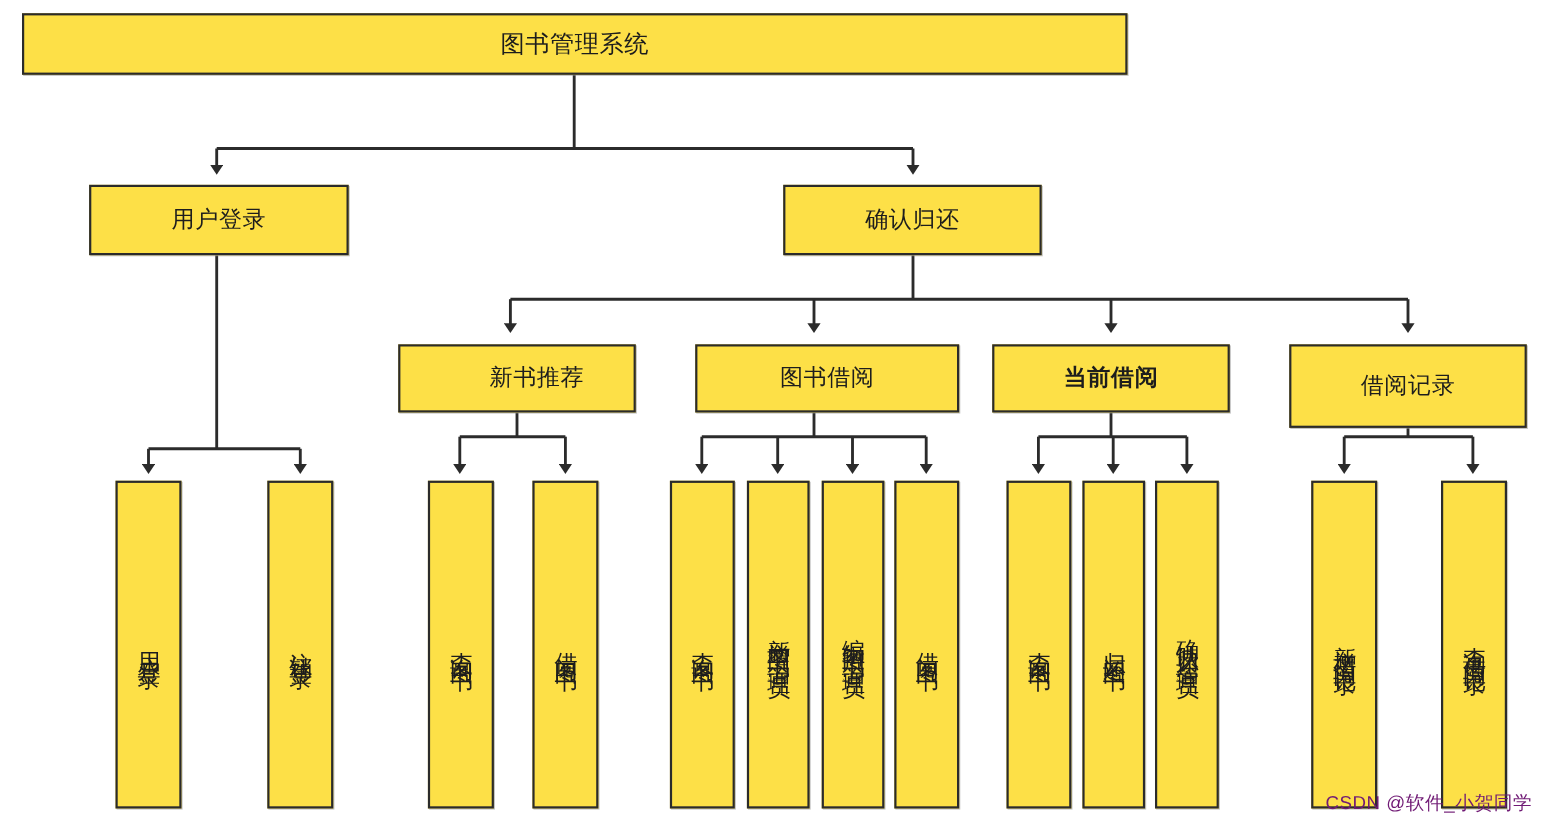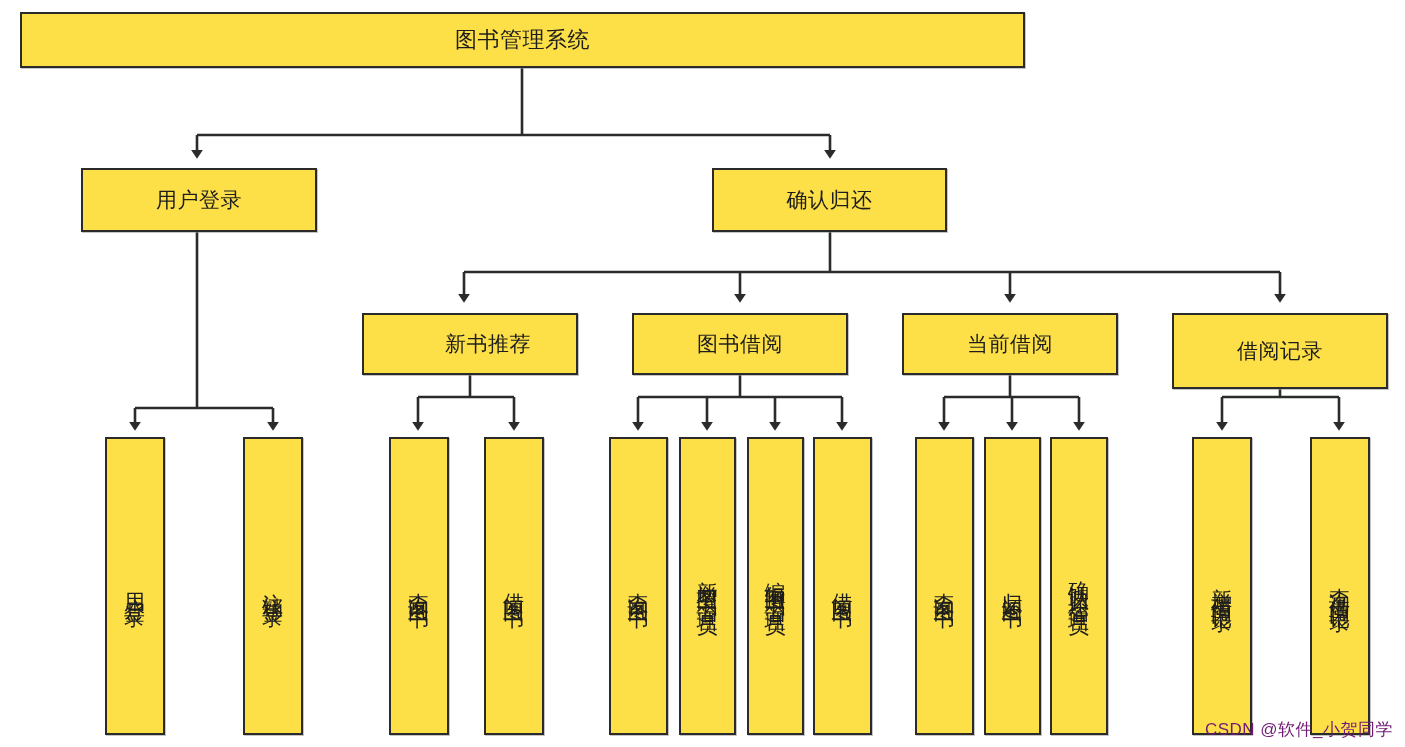--- a/index.html
+++ b/index.html
@@ -151,24 +151,24 @@
   <div class="node horizontal" style="left:81px; top:168px; width:236px; height:64px;">
     <span class="node-label">用户登录</span>
   </div>
   <div class="node horizontal" style="left:712px; top:168px; width:235px; height:64px;">
     <span class="node-label">确认归还</span>
   </div>
 
   <div class="node horizontal" style="left:362px; top:313px; width:216px; height:62px;padding-left:36px;">
     <span class="node-label">新书推荐</span>
   </div>
-  <div class="node horizontal" style="left:632px; top:313px; width:216px; height:62px;">
+  <div class="node horizontal" style="left:632px; top:313px; width:240px; height:62px;">
     <span class="node-label">图书借阅</span>
   </div>
-  <div class="node horizontal" style="left:902px; top:313px; width:216px; height:62px;">
+  <div class="node horizontal" style="left:902px; top:313px; width:216px; height:62px;font-weight:bold;">
     <span class="node-label">当前借阅</span>
   </div>
   <div class="node horizontal" style="left:1172px; top:313px; width:216px; height:76px;">
     <span class="node-label">借阅记录</span>
   </div>
 
   <div class="node vertical" style="left:105px; top:437px; width:60px; height:298px;">
     <span class="node-label">用户登录</span>
   </div>
   <div class="node vertical" style="left:243px; top:437px; width:60px; height:298px;">

